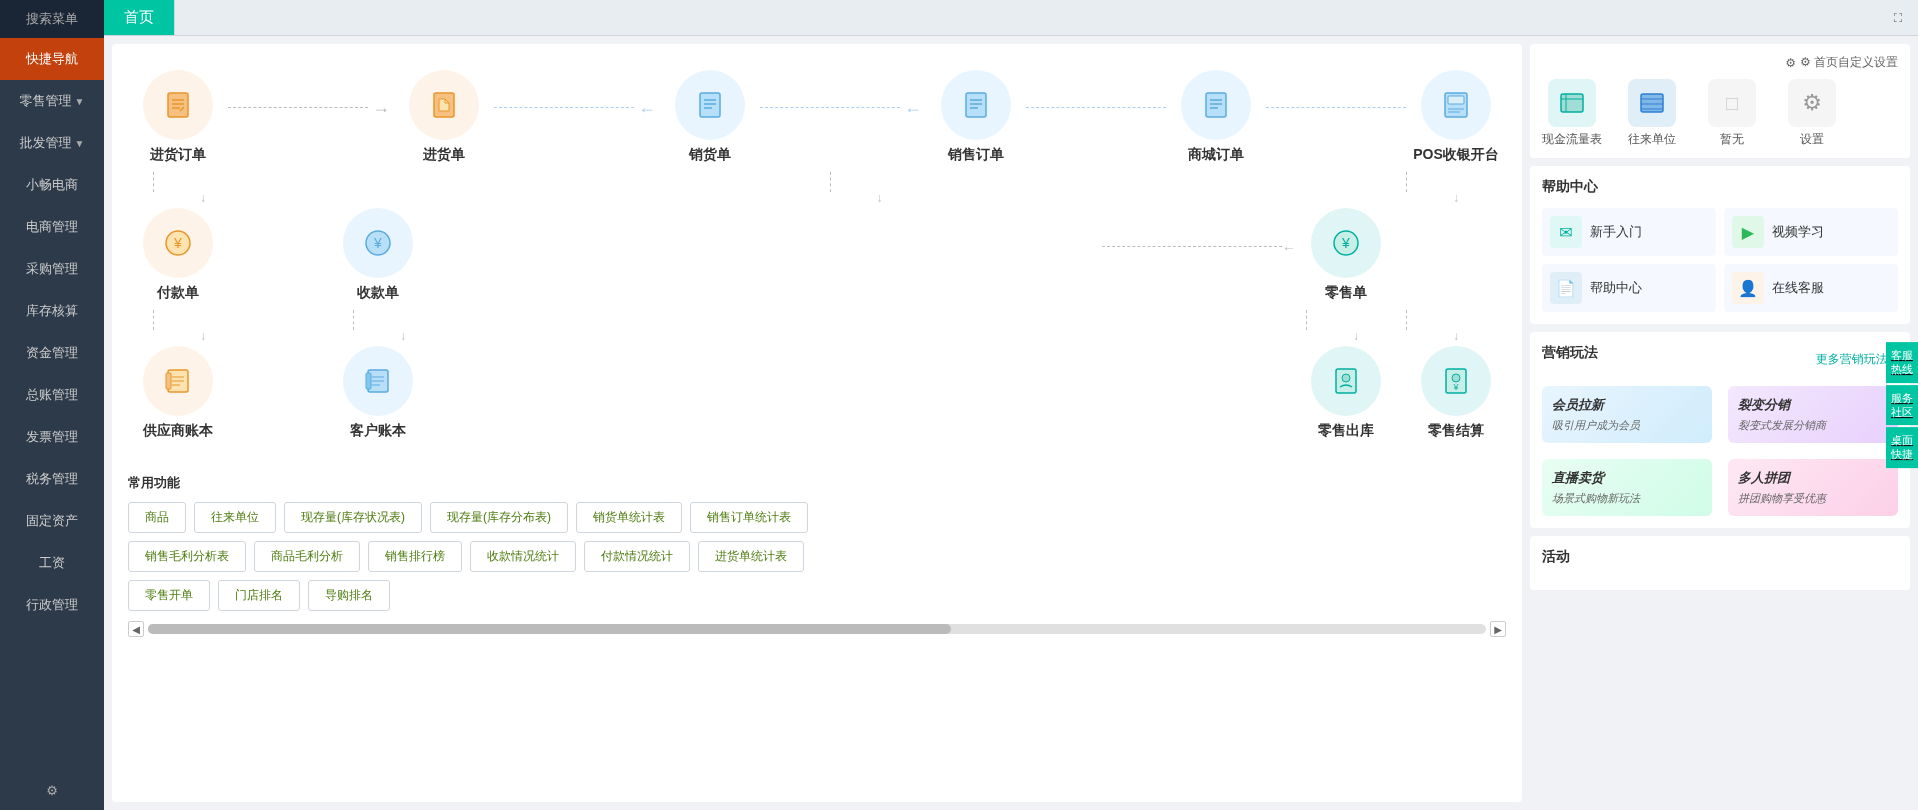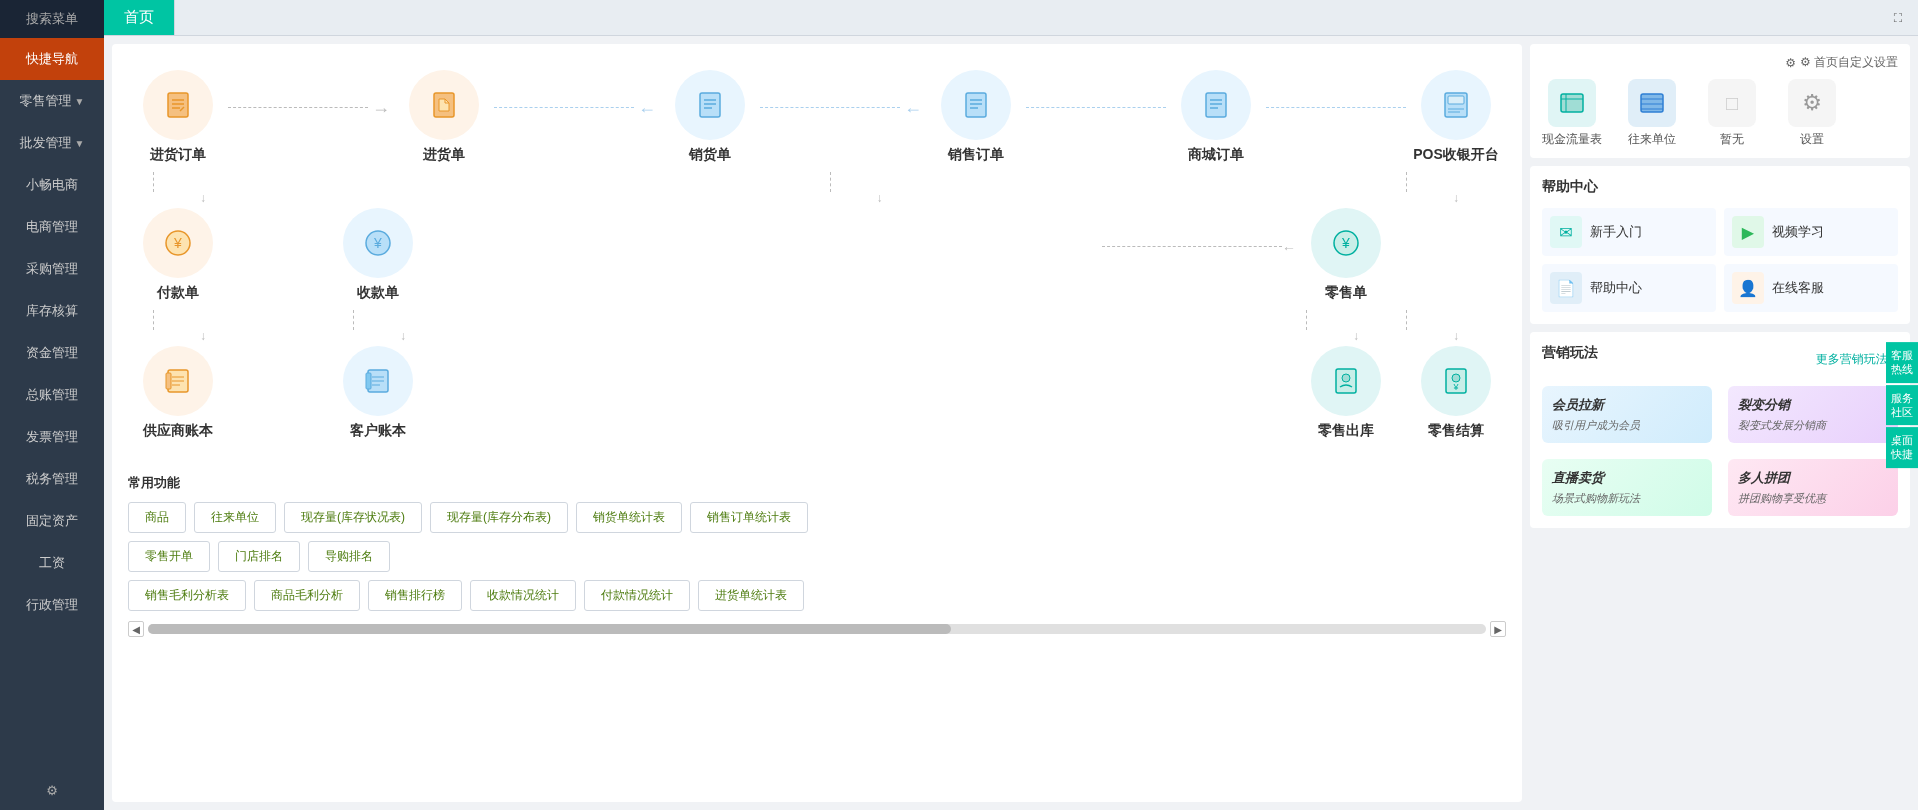--- a/index.html
+++ b/index.html
@@ -361,20 +361,21 @@
 
     
     .float-buttons {
       position: fixed;
       right: 0;
       top: 50%;
       transform: translateY(-50%);
       display: flex;
       flex-direction: column;
       gap: 2px;
+      text-decoration: underline;
     }
     .float-btn {
       width: 32px;
       padding: 6px 4px;
       background: #00c5a3;
       color: #fff;
       font-size: 11px;
       text-align: center;
       cursor: pointer;
       line-height: 1.3;
@@ -718,31 +719,31 @@
         <div class="common-functions-title">常用功能</div>
         <div class="func-row">
           <button class="func-btn">商品</button>
           <button class="func-btn">往来单位</button>
           <button class="func-btn">现存量(库存状况表)</button>
           <button class="func-btn">现存量(库存分布表)</button>
           <button class="func-btn">销货单统计表</button>
           <button class="func-btn">销售订单统计表</button>
         </div>
         <div class="func-row">
-          <button class="func-btn">零售开单</button>
-          <button class="func-btn">门店排名</button>
-          <button class="func-btn">导购排名</button>
-        </div>
-        <div class="func-row">
           <button class="func-btn">销售毛利分析表</button>
           <button class="func-btn">商品毛利分析</button>
           <button class="func-btn">销售排行榜</button>
           <button class="func-btn">收款情况统计</button>
           <button class="func-btn">付款情况统计</button>
           <button class="func-btn">进货单统计表</button>
+        </div>
+        <div class="func-row">
+          <button class="func-btn">零售开单</button>
+          <button class="func-btn">门店排名</button>
+          <button class="func-btn">导购排名</button>
         </div>
 
         <div class="scroll-row">
           <div class="scroll-arrow">◀</div>
           <div class="scroll-track">
             <div class="scroll-thumb"></div>
           </div>
           <div class="scroll-arrow">▶</div>
         </div>
       </div>
@@ -834,20 +835,23 @@
             <div class="marketing-title">直播卖货</div>
             <div class="marketing-desc">场景式购物新玩法</div>
           </div>
           <div class="marketing-item pink">
             <div class="marketing-title">多人拼团</div>
             <div class="marketing-desc">拼团购物享受优惠</div>
           </div>
         </div>
       </div>
 
+      <div class="activity">
+        <div class="section-title">活动</div>
+      </div>
     </div>
   </div>
 </div>
 
 <div class="float-buttons">
   <div class="float-btn" style="white-space:pre-line;">客服
 热线</div>
   <div class="float-btn" style="white-space:pre-line;">服务
 社区</div>
   <div class="float-btn" style="white-space:pre-line;">桌面

